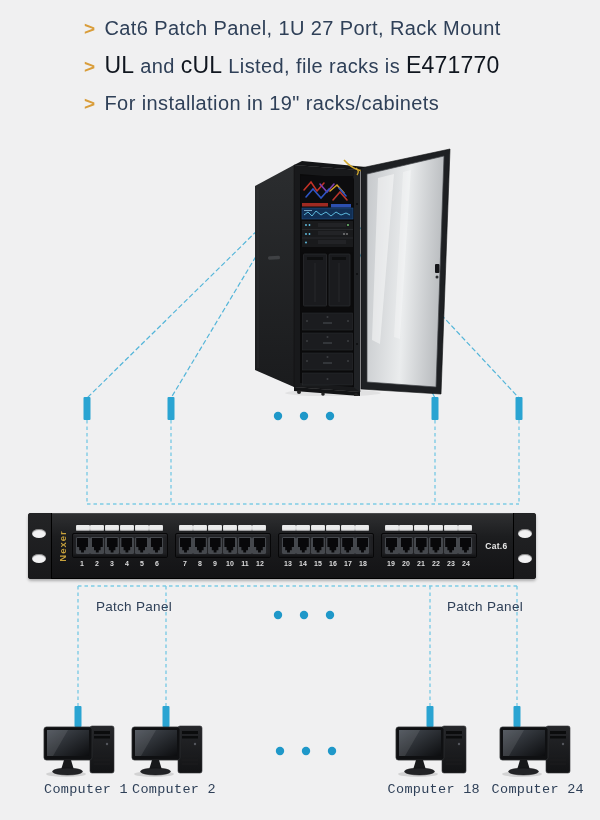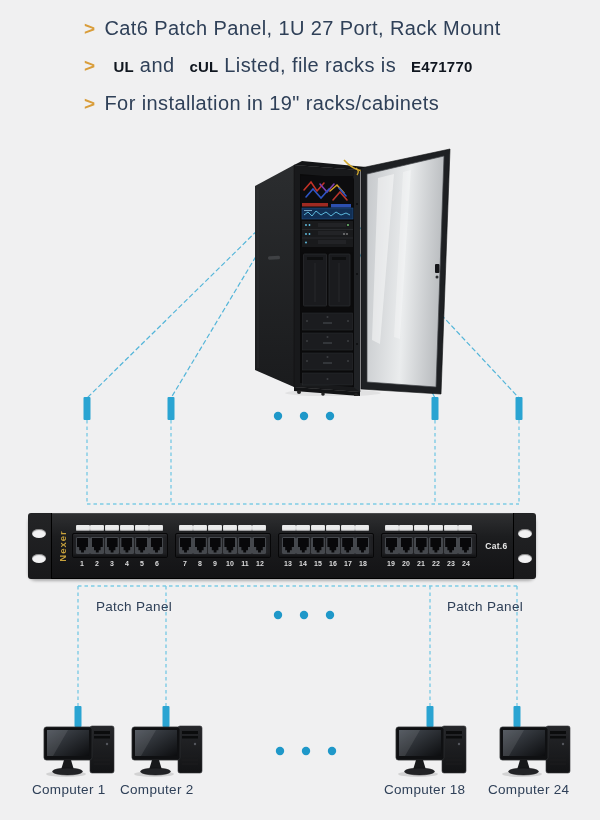--- a/index.html
+++ b/index.html
@@ -10,32 +10,32 @@
   body{
     width:600px;height:820px;position:relative;overflow:hidden;
     background:var(--bg);
     font-family:"Liberation Sans", sans-serif;
   }
   
   .headline{position:absolute;left:84px;top:16px;}
   .feature-row{display:flex;align-items:baseline;margin-bottom:12px;
     font-size:20px;color:var(--navy);letter-spacing:0.4px;line-height:25px;}
   .feature-row .bullet{color:var(--gold);font-weight:700;margin-right:9px;font-size:19px;}
-  .feature-row .b{font-weight:700;color:var(--navy-bold);font-size:15px;letter-spacing:0.2px;margin-left:9px;}
+  .feature-row .b{font-weight:400;color:var(--navy-bold);font-size:23px;letter-spacing:0.2px;}
   
   .connector-layer{position:absolute;left:0;top:0;z-index:1;}
   .cl-diag{stroke:var(--diagonal);stroke-width:1.2;stroke-dasharray:5 2.5;fill:none;}
   .cl-dash{stroke:var(--dash);stroke-width:1.4;stroke-dasharray:3.5 3;fill:none;}
   .cl-bar{fill:var(--accent);}
   .cl-dot{fill:var(--dot);}
   
   .rack{position:absolute;left:228px;top:144px;z-index:2;}
   
   .patch-panel{position:absolute;left:28px;top:513px;width:508px;height:66px;display:flex;
-    z-index:3;border-radius:8px;background:#101012;box-shadow:0 2px 3px rgba(0,0,0,.28);}
+    z-index:3;border-radius:3px;background:#101012;box-shadow:0 2px 3px rgba(0,0,0,.28);}
   .ear{width:30px;display:flex;flex-direction:column;justify-content:space-around;align-items:center;
     padding:8px 0;background:linear-gradient(180deg,#232426,#19191b);}
   .ear.left{border-radius:3px 0 0 3px;border-right:1px solid #000;}
   .ear.right{border-radius:0 3px 3px 0;border-left:1px solid #000;}
   .hole{width:14px;height:9px;background:#f2f2f3;border-radius:50%;
     box-shadow:inset 0 1px 1px rgba(0,0,0,.45);}
   .panel-face{flex:1;position:relative;display:flex;align-items:center;
     padding:0 36px 0 20px;border-top:1px solid #4a4b4d;border-bottom:1px solid #000;
     background:linear-gradient(180deg,#2e2f31 0%,#1c1d1f 35%,#131315 100%);}
   .brand-vert{position:absolute;left:10px;top:50%;transform:translate(-50%,-50%) rotate(-90deg);
@@ -54,21 +54,21 @@
     clip-path:polygon(0 0,100% 0,100% 62%,80% 62%,80% 84%,63% 84%,63% 100%,37% 100%,37% 84%,20% 84%,20% 62%,0 62%);}
   .nums{display:flex;justify-content:space-between;padding:0 3px;
     color:#dcdcdd;font-size:7px;font-weight:700;line-height:8px;}
   .num{width:15px;text-align:center;}
   
   .pp-label{position:absolute;width:100px;text-align:right;z-index:3;
     color:var(--navy);font-size:13.5px;letter-spacing:0.3px;line-height:27px;}
   .pp-label-1{left:72px;top:593px;}
   .pp-label-2{left:423px;top:593px;}
   
-  .computer{position:absolute;width:96px;text-align:left;z-index:3;}
+  .computer{position:absolute;width:96px;text-align:right;z-index:3;font-family:Liberation Mono, monospace;}
   .computer .icon{display:block;margin:0 auto;}
   .computer .clabel{margin-top:4px;color:var(--navy);font-size:13.5px;letter-spacing:0.3px;}
   .computer-1{left:32px;top:724px;}
   .computer-2{left:120px;top:724px;}
   .computer-3{left:384px;top:724px;}
   .computer-4{left:488px;top:724px;}
 </style>
 </head>
 <body>
 

